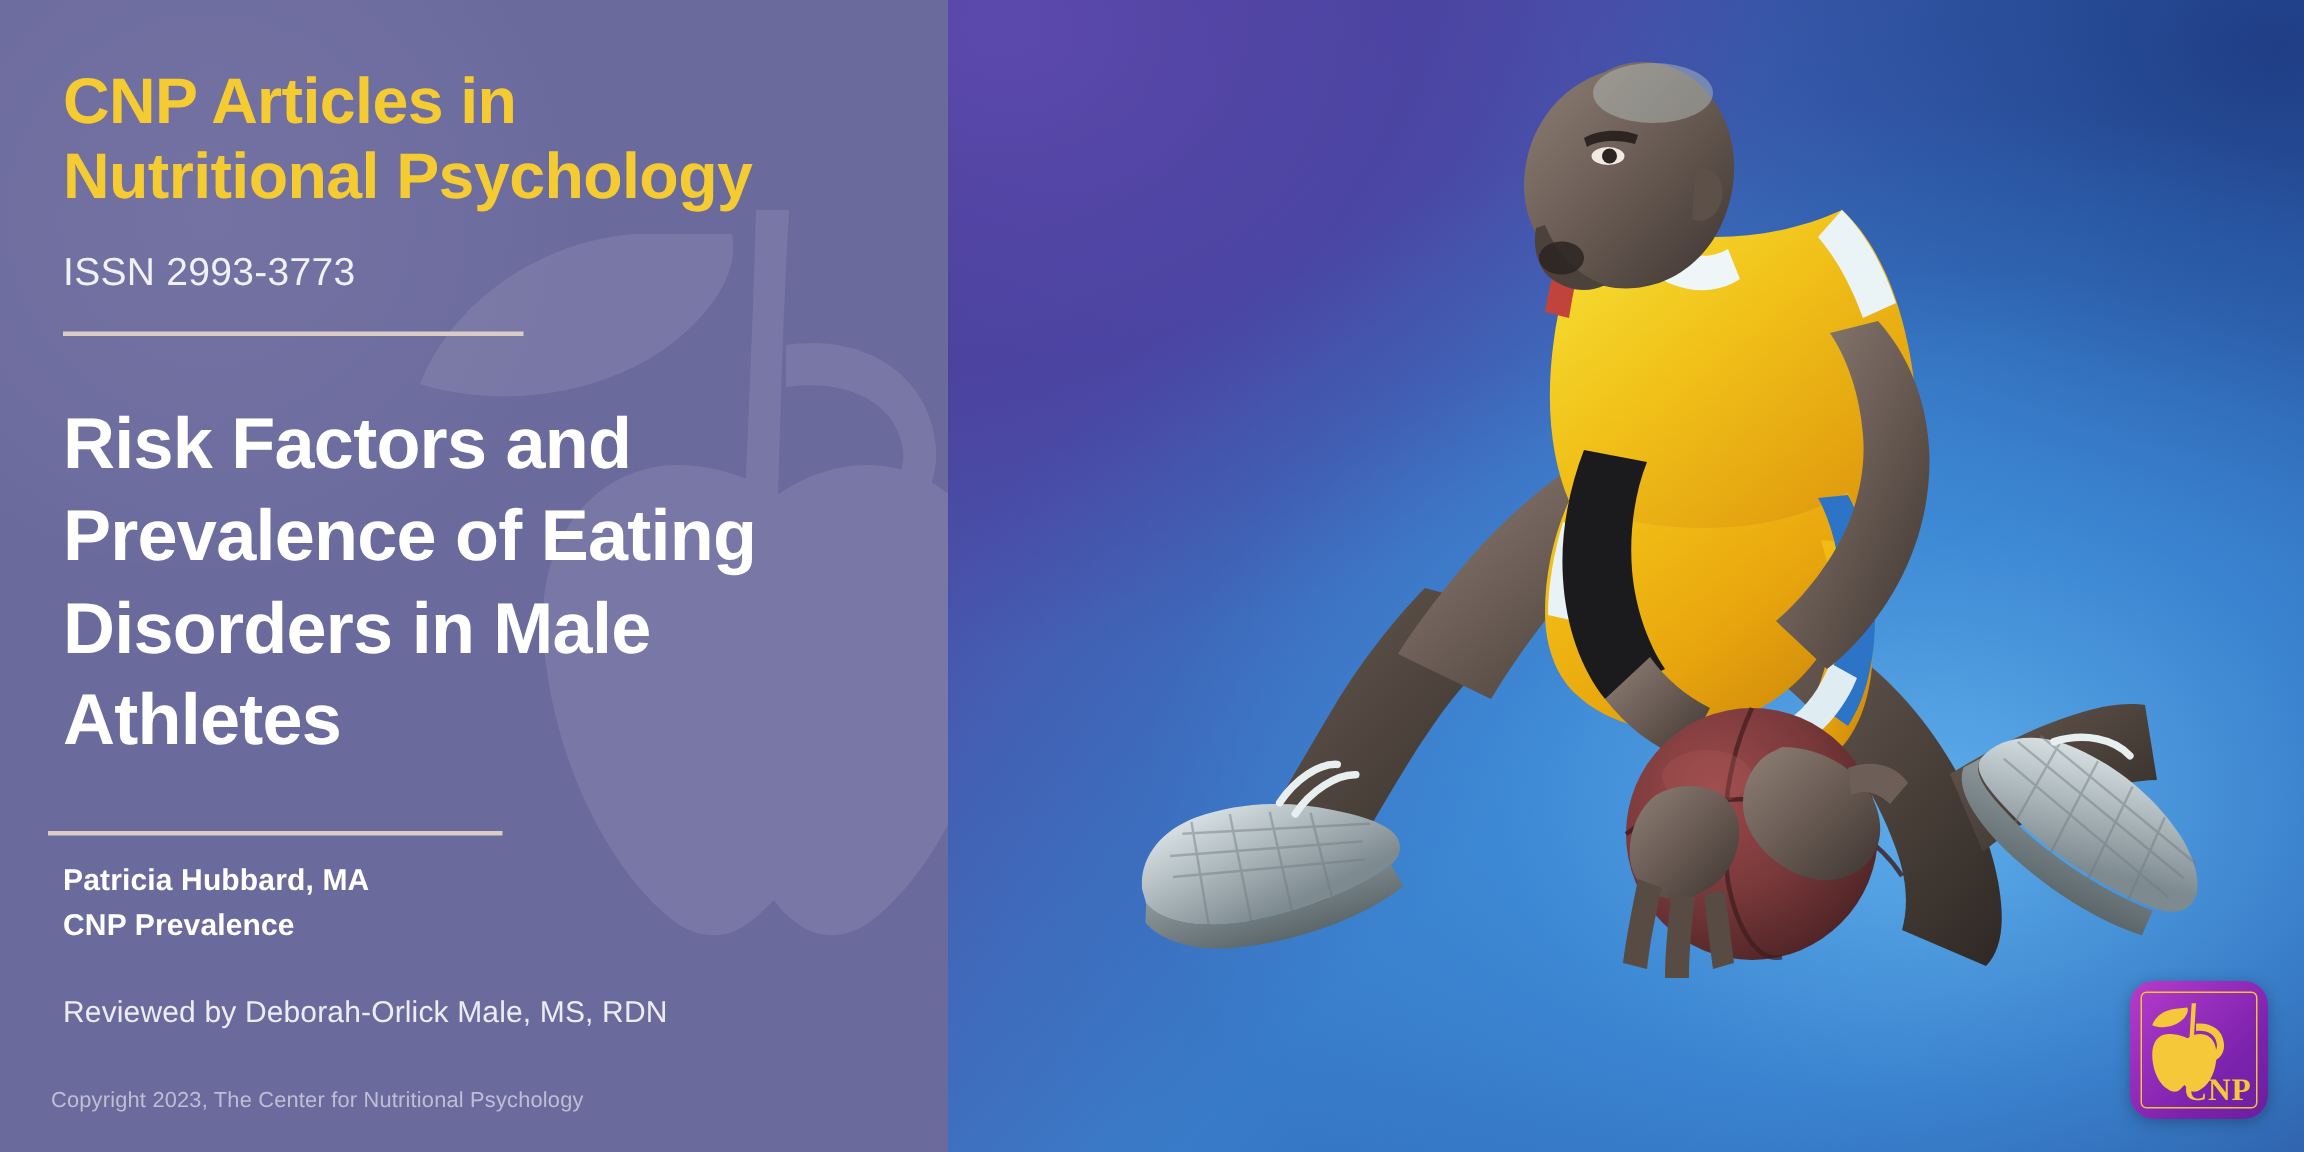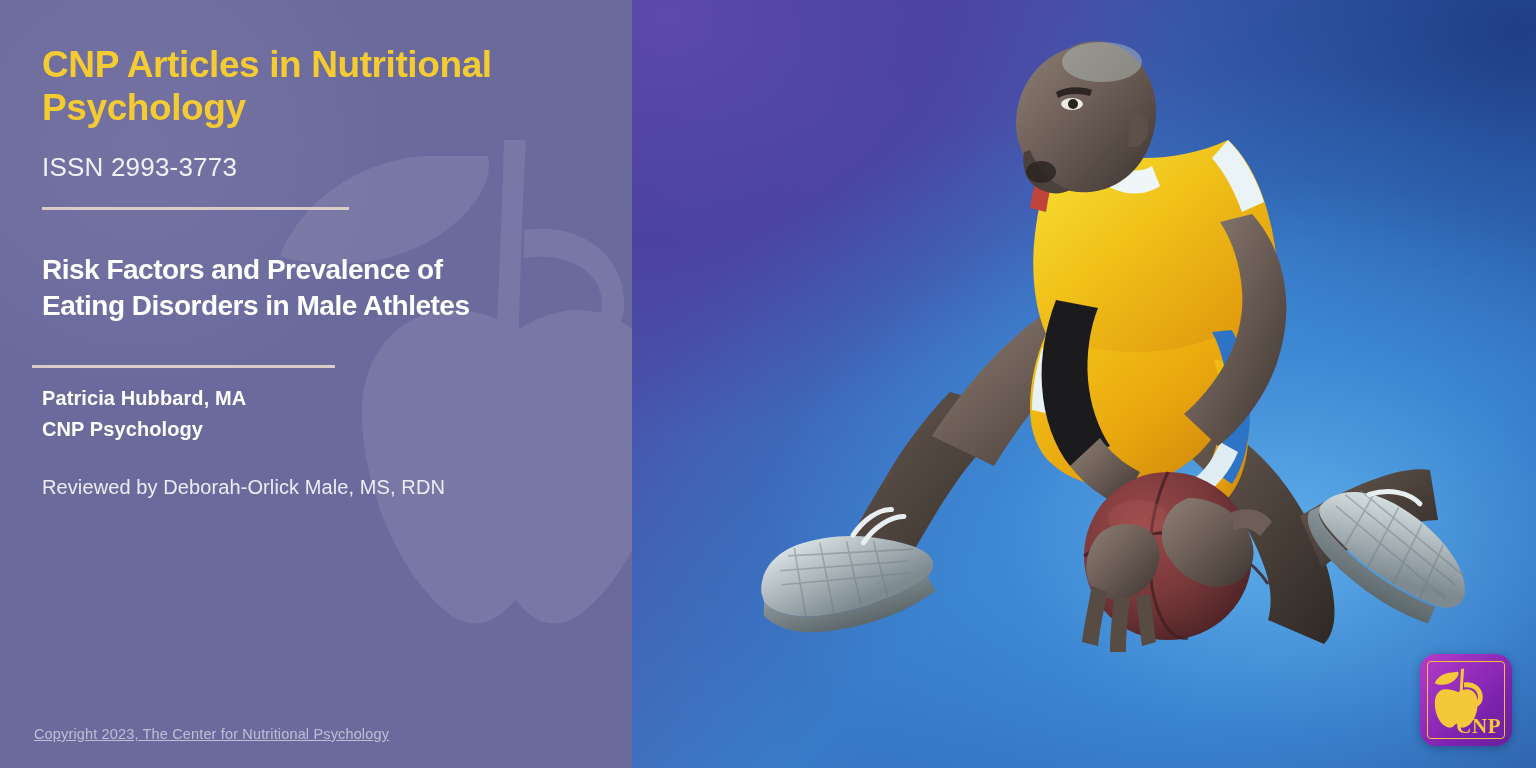--- a/index.html
+++ b/index.html
@@ -52,21 +52,21 @@
 
   .left-inner {
     position:relative;
     z-index:3;
     padding:44px 40px 0 42px;
     height:100%;
   }
 
   .masthead {
     color:#f5cb32;
-    font-size:37px;
+    font-size:43px;
     line-height:1.16;
     font-weight:bold;
     letter-spacing:-0.4px;
     max-width:520px;
   }
 
   .issn {
     margin-top:22px;
     color:#f0f0f5;
     font-size:26px;
@@ -82,21 +82,21 @@
     width:307px;
   }
   .rule.lower {
     width:303px;
     margin-top:0;
   }
 
   .article-title {
     margin-top:42px;
     color:#ffffff;
-    font-size:28px;
+    font-size:48px;
     font-weight:bold;
     line-height:1.28;
     letter-spacing:-0.5px;
     max-width:470px;
   }
 
   .rule-wrap-lower { margin-top:42px; margin-left:-10px; }
 
   .author {
     margin-top:15px;
@@ -119,21 +119,20 @@
   .copyright {
     position:absolute;
     left:34px;
     bottom:26px;
     z-index:3;
     color:#c9c7dd;
     font-size:14.5px;
     font-weight:400;
     letter-spacing:0.15px;
     opacity:0.9;
-    text-decoration:underline;
   }
 
   
   .photo-panel {
     position:relative;
     flex:1 1 auto;
     height:768px;
     overflow:hidden;
     background:
       radial-gradient(120% 95% at 78% 72%, #58a6e4 0%, #3f8ed8 22%, #3076c6 42%, rgba(48,118,198,0) 68%),
@@ -233,21 +232,21 @@
       <hr class="rule">
 
       <h1 class="article-title">Risk Factors and Prevalence of Eating Disorders in Male Athletes</h1>
 
       <div class="rule-wrap-lower">
         <hr class="rule lower">
       </div>
 
       <div class="author">
         <div>Patricia Hubbard, MA</div>
-        <div>CNP Psychology</div>
+        <div>CNP Prevalence</div>
       </div>
 
       <div class="credits">
         <div>Reviewed by Deborah-Orlick Male, MS, RDN</div>
       </div>
     </div>
 
     <div class="copyright">Copyright 2023, The Center for Nutritional Psychology</div>
   </div>
 

